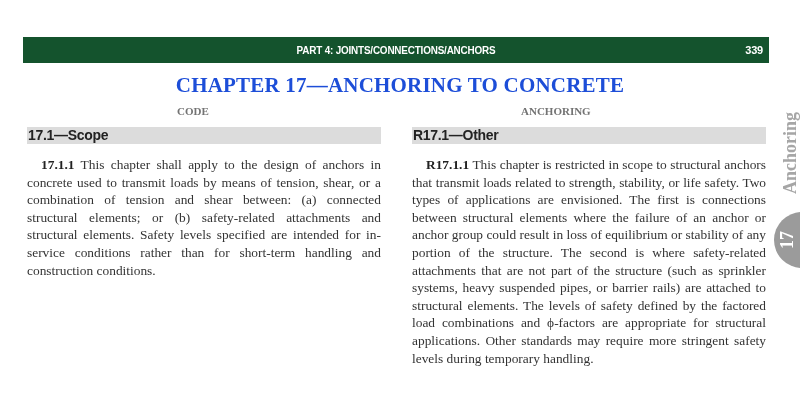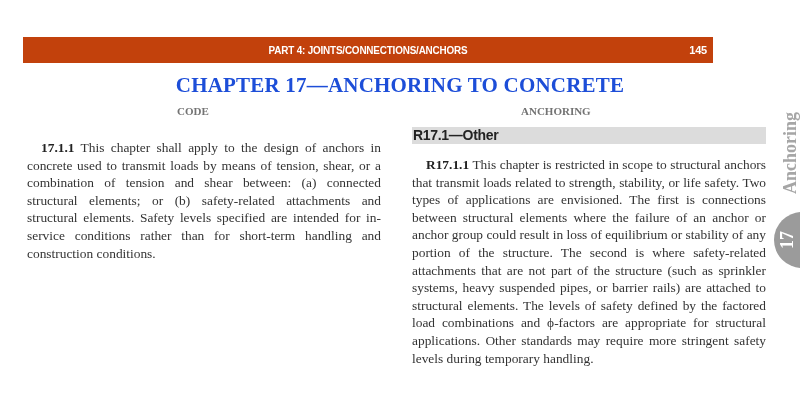--- a/index.html
+++ b/index.html
@@ -1,19 +1,19 @@
 <!DOCTYPE html>
 <html><head>
 <meta charset="utf-8">
 <style>
   html, body { margin: 0; padding: 0; background: #ffffff; }
   body { width: 800px; height: 412px; position: relative; overflow: hidden; color: #2a2a2a; }
   .header-bar {
-    position: absolute; left: 23px; top: 37px; width: 690px; height: 26px;
-    background: #c2410c; color: #ffffff;
+    position: absolute; left: 23px; top: 37px; width: 746px; height: 26px;
+    background: #14532d; color: #ffffff;
     font-family: "Liberation Sans", sans-serif; font-weight: bold; font-size: 11px;
     letter-spacing: -0.2px;
   }
   .header-title { position: absolute; left: 0; right: 0; top: 7px; text-align: center; transform: scaleX(0.9); }
   .page-number { position: absolute; right: 6px; top: 7px; }
   .chapter-title {
     position: absolute; left: 0; right: 0; top: 73px; text-align: center;
     font-family: "Liberation Serif", serif; font-weight: bold; font-size: 21px; color: #1d4ed8;
     letter-spacing: 0.2px;
   }
@@ -54,29 +54,30 @@
     position: absolute; left: 13px; top: 28px;
     transform: translate(-50%, -50%) rotate(-90deg);
     font-family: "Liberation Serif", serif; font-weight: bold; font-size: 18px; color: #ffffff;
   }
 </style>
 </head>
 <body>
 
 <div class="header-bar">
   <div class="header-title">PART 4: JOINTS/CONNECTIONS/ANCHORS</div>
-  <div class="page-number">145</div>
+  <div class="page-number">339</div>
 </div>
 
 <div class="chapter-title">CHAPTER 17—ANCHORING TO CONCRETE</div>
 
 <div class="col-label code">CODE</div>
 <div class="col-label commentary">ANCHORING</div>
 
 <div class="column left">
+  <div class="section-heading">17.1—Scope</div>
   <p class="para"><span class="num">17.1.1</span><span> This chapter shall apply to the design of anchors in concrete used to transmit loads by means of tension, shear, or a combination of tension and shear between: (a) connected structural elements; or (b) safety-related attachments and structural elements. Safety levels specified are intended for in-service conditions rather than for short-term handling and construction conditions.</span></p>
 </div>
 
 <div class="column right">
   <div class="section-heading">R17.1—Other</div>
   <p class="para"><span class="num">R17.1.1</span><span> This chapter is restricted in scope to structural anchors that transmit loads related to strength, stability, or life safety. Two types of applications are envisioned. The first is connections between structural elements where the failure of an anchor or anchor group could result in loss of equilibrium or stability of any portion of the structure. The second is where safety-related attachments that are not part of the structure (such as sprinkler systems, heavy suspended pipes, or barrier rails) are attached to structural elements. The levels of safety defined by the factored load combinations and ϕ-factors are appropriate for structural applications. Other standards may require more stringent safety levels during temporary handling.</span></p>
 </div>
 
 <div class="side-tab-label">
   <span>Anchoring</span>

